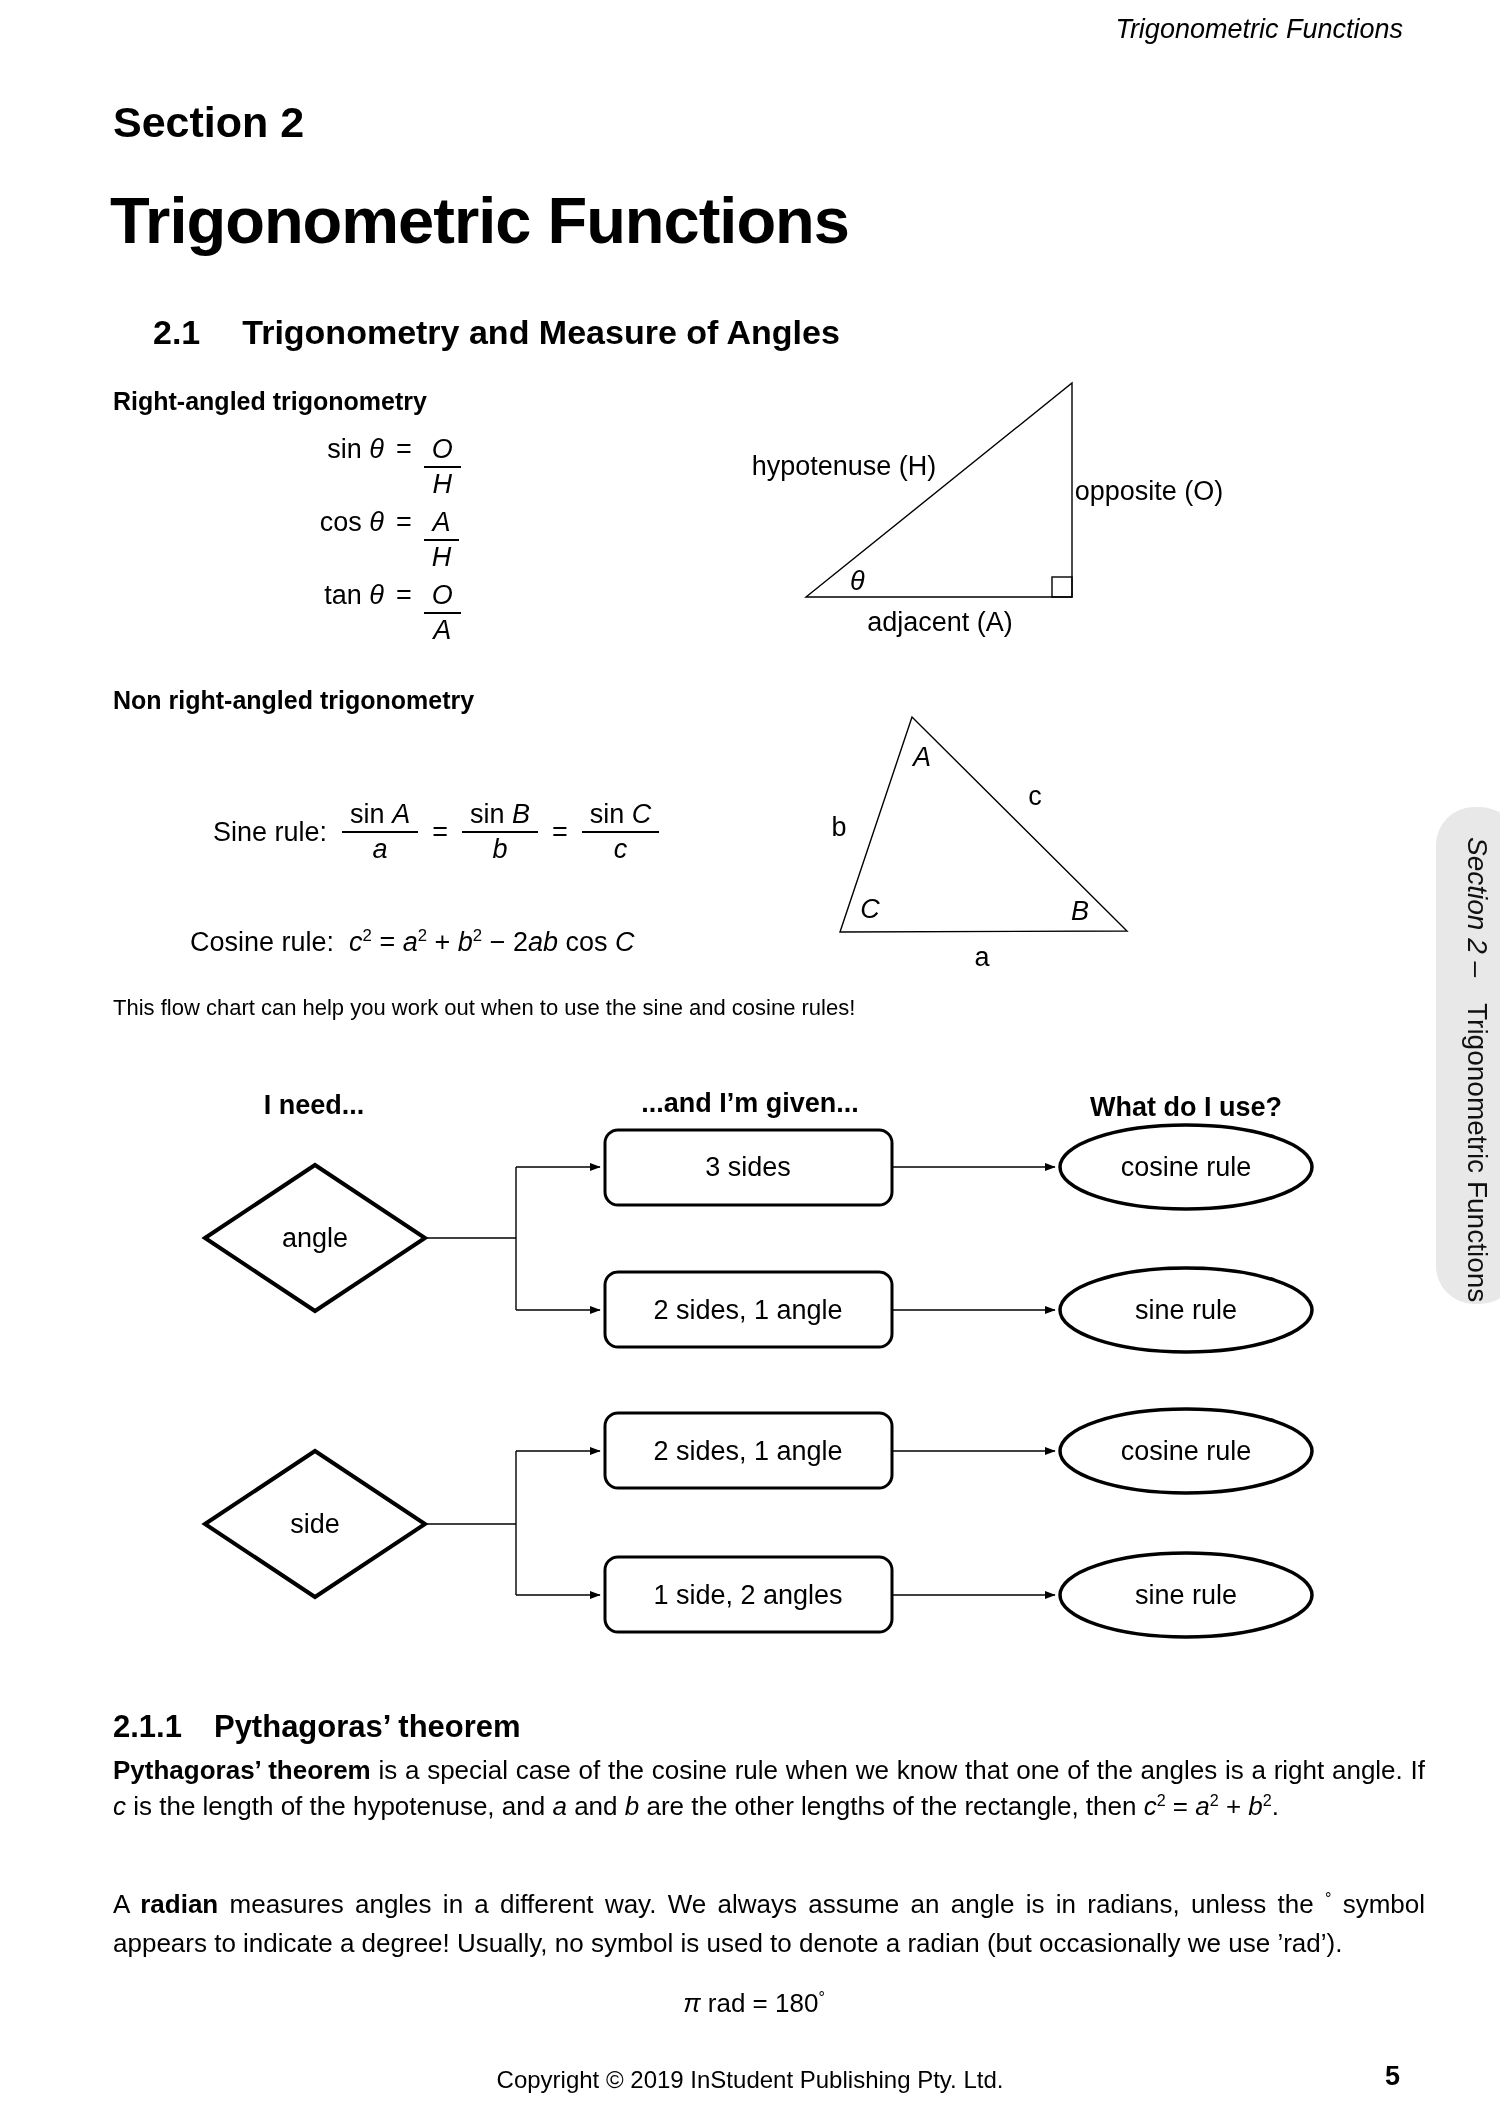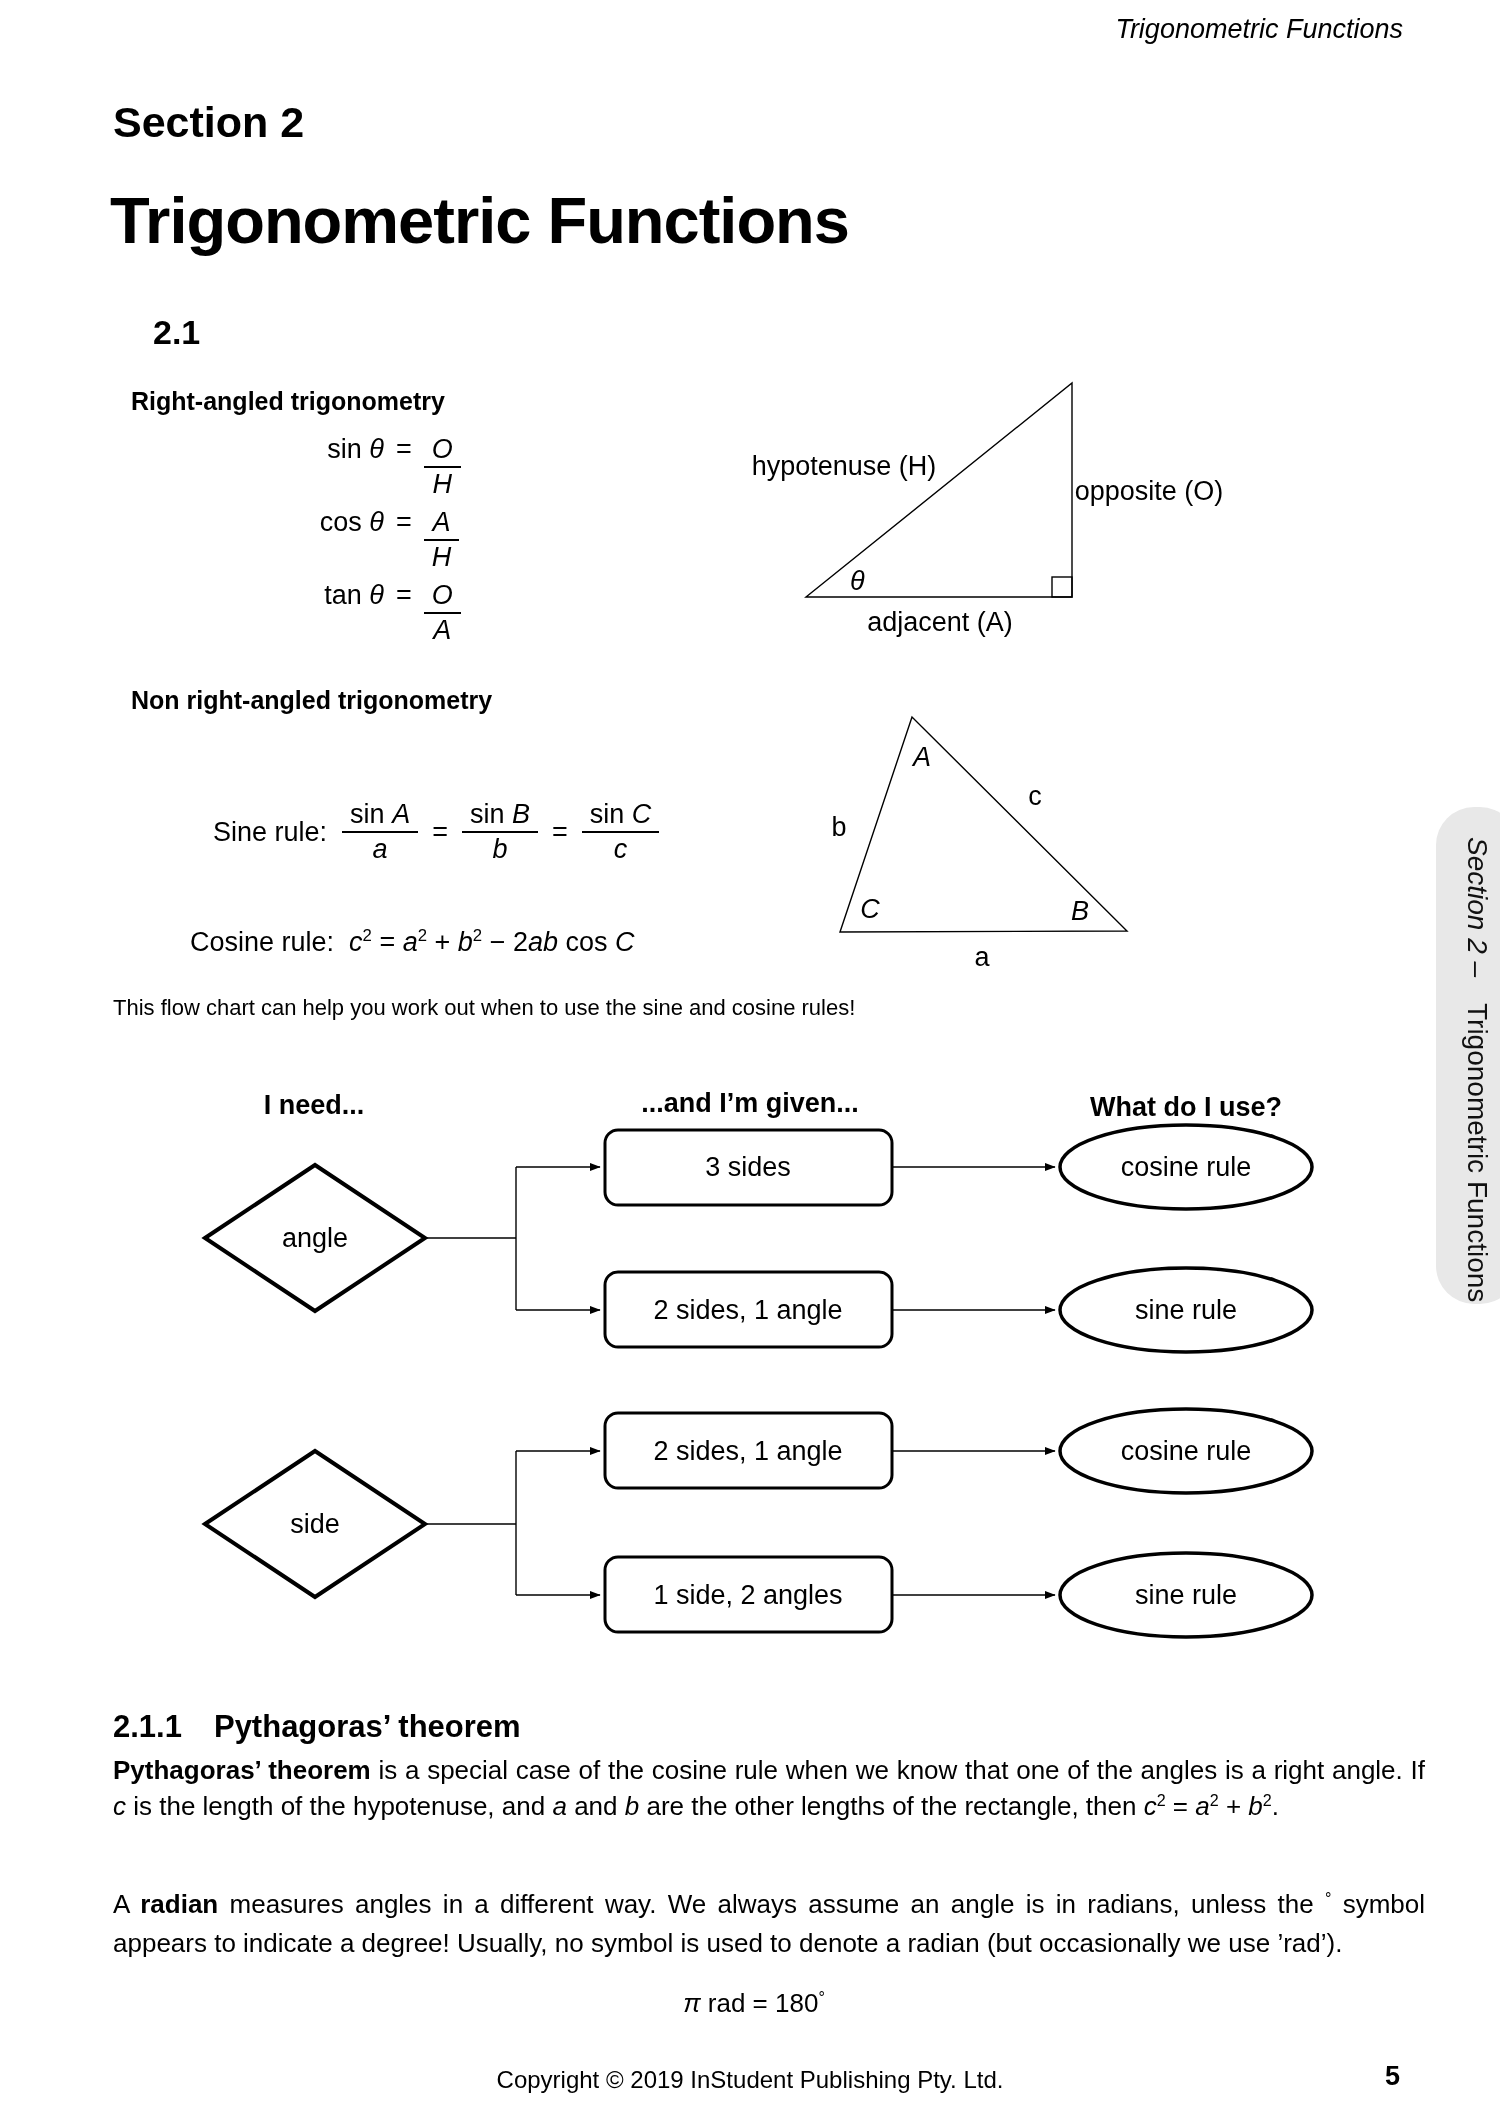--- a/index.html
+++ b/index.html
@@ -6,21 +6,21 @@
   body{
     width:1500px;height:2121px;position:relative;overflow:hidden;
     background:#ffffff;color:#000;
     font-family:"Liberation Sans", sans-serif;
   }
   .abs{position:absolute;}
   .runhead{top:14px;right:97px;font-style:italic;font-size:27px;}
   .kicker{top:98px;left:113px;font-size:43px;font-weight:bold;}
   .bigtitle{top:183px;left:110px;font-size:65px;font-weight:bold;letter-spacing:-1px;}
   .h21{top:313px;left:113px;font-size:34px;font-weight:bold;display:flex;gap:42px;margin-left:40px;}
-  .hsub{left:131px;font-size:25px;font-weight:bold;}
+  .hsub{left:113px;font-size:25px;font-weight:bold;}
   .h-right{top:387px;}
   .h-nonright{top:686px;}
 
   
   .mathrow{display:flex;align-items:center;font-size:27px;}
   .trigrows{left:284px;top:434px;display:flex;flex-direction:column;}
   .trow{height:73px;display:flex;align-items:flex-start;font-size:27px;}
   .tlabel{width:100px;text-align:right;}
   .teq{margin:0 12px;}
   .frac{display:inline-grid;justify-items:center;line-height:1.15;}
@@ -60,20 +60,21 @@
 </style>
 </head>
 <body>
 
 <div class="abs runhead">Trigonometric Functions</div>
 
 <div class="abs kicker">Section 2</div>
 <div class="abs bigtitle">Trigonometric Functions</div>
 <div class="abs h21">
   <span>2.1</span>
+  <span>Trigonometry and Measure of Angles</span>
 </div>
 
 <div class="abs hsub h-right">Right-angled trigonometry</div>
 
 <div class="abs trigrows">
   <div class="trow">
     <span class="tlabel"><span>sin</span>&nbsp;<span class="it">θ</span></span>
     <span class="teq">=</span>
     <span class="frac it">
       <span class="num">O</span>

